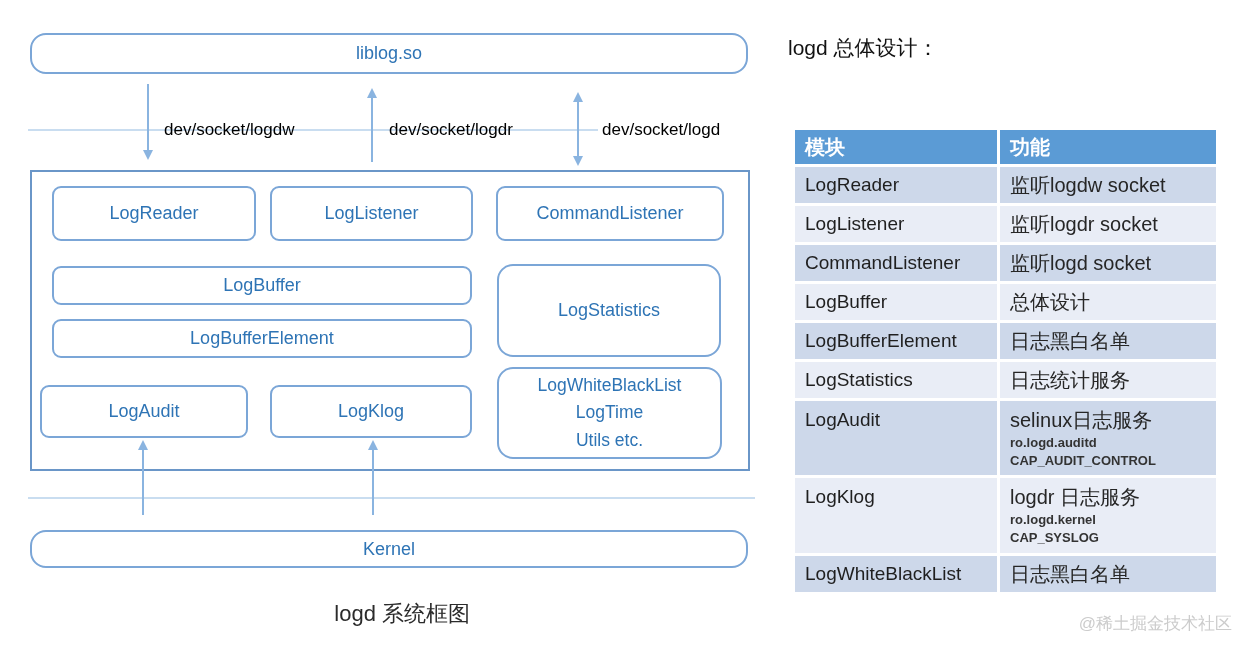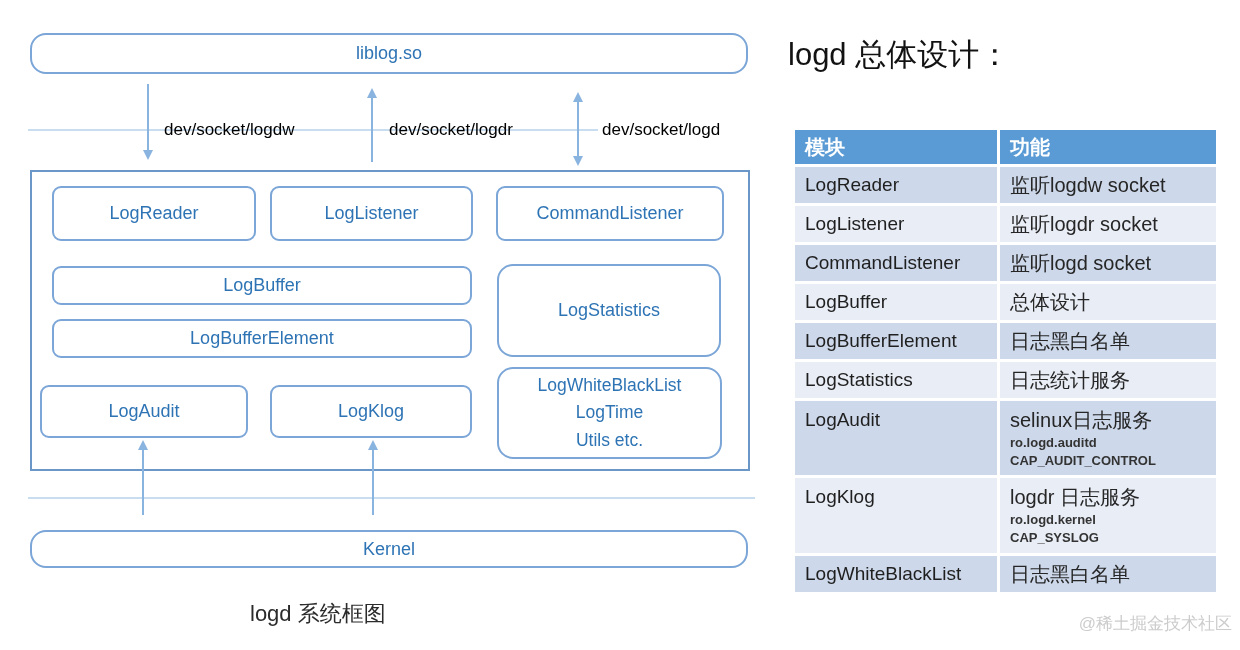--- a/index.html
+++ b/index.html
@@ -30,27 +30,27 @@
   }
   .head-down {
     position:absolute; width:0; height:0;
     border-left:5px solid transparent; border-right:5px solid transparent;
     border-top:10px solid #8ab4e0;
   }
   .socket-label {
     position:absolute; color:#000000; font-size:17px; white-space:nowrap;
   }
   .caption {
-    position:absolute; color:#2b2b2b; font-size:22px; text-align:left;
+    position:absolute; color:#2b2b2b; font-size:22px; text-align:right;
     font-family:"Liberation Serif", serif;
   }
   .multi-line { line-height:1.55; font-size:17.5px; }
   
   .panel-title {
-    position:absolute; left:788px; top:34px; font-size:31px; color:#121212;
+    position:absolute; left:788px; top:34px; font-size:21px; color:#121212;
     font-family:"Liberation Serif", serif; white-space:nowrap;
   }
   .tbl { position:absolute; left:795px; top:130px; width:421px; }
   .trow { display:flex; margin-bottom:3px; }
   .trow .c1 { width:205px; box-sizing:border-box; border-right:3px solid #ffffff; }
   .trow .c2 { flex:1; }
   .cell {
     display:flex; flex-direction:column; justify-content:center;
     align-items:flex-start; padding-left:10px; box-sizing:border-box;
   }

